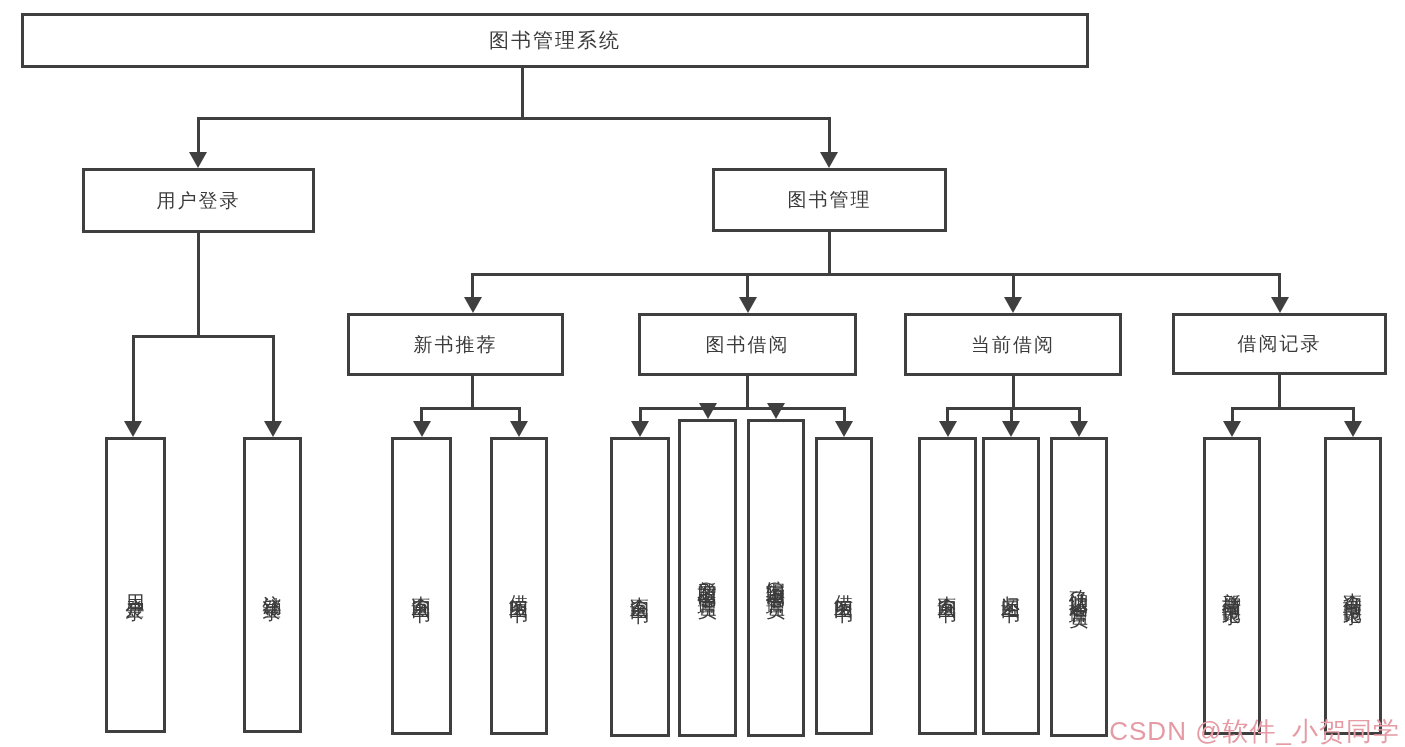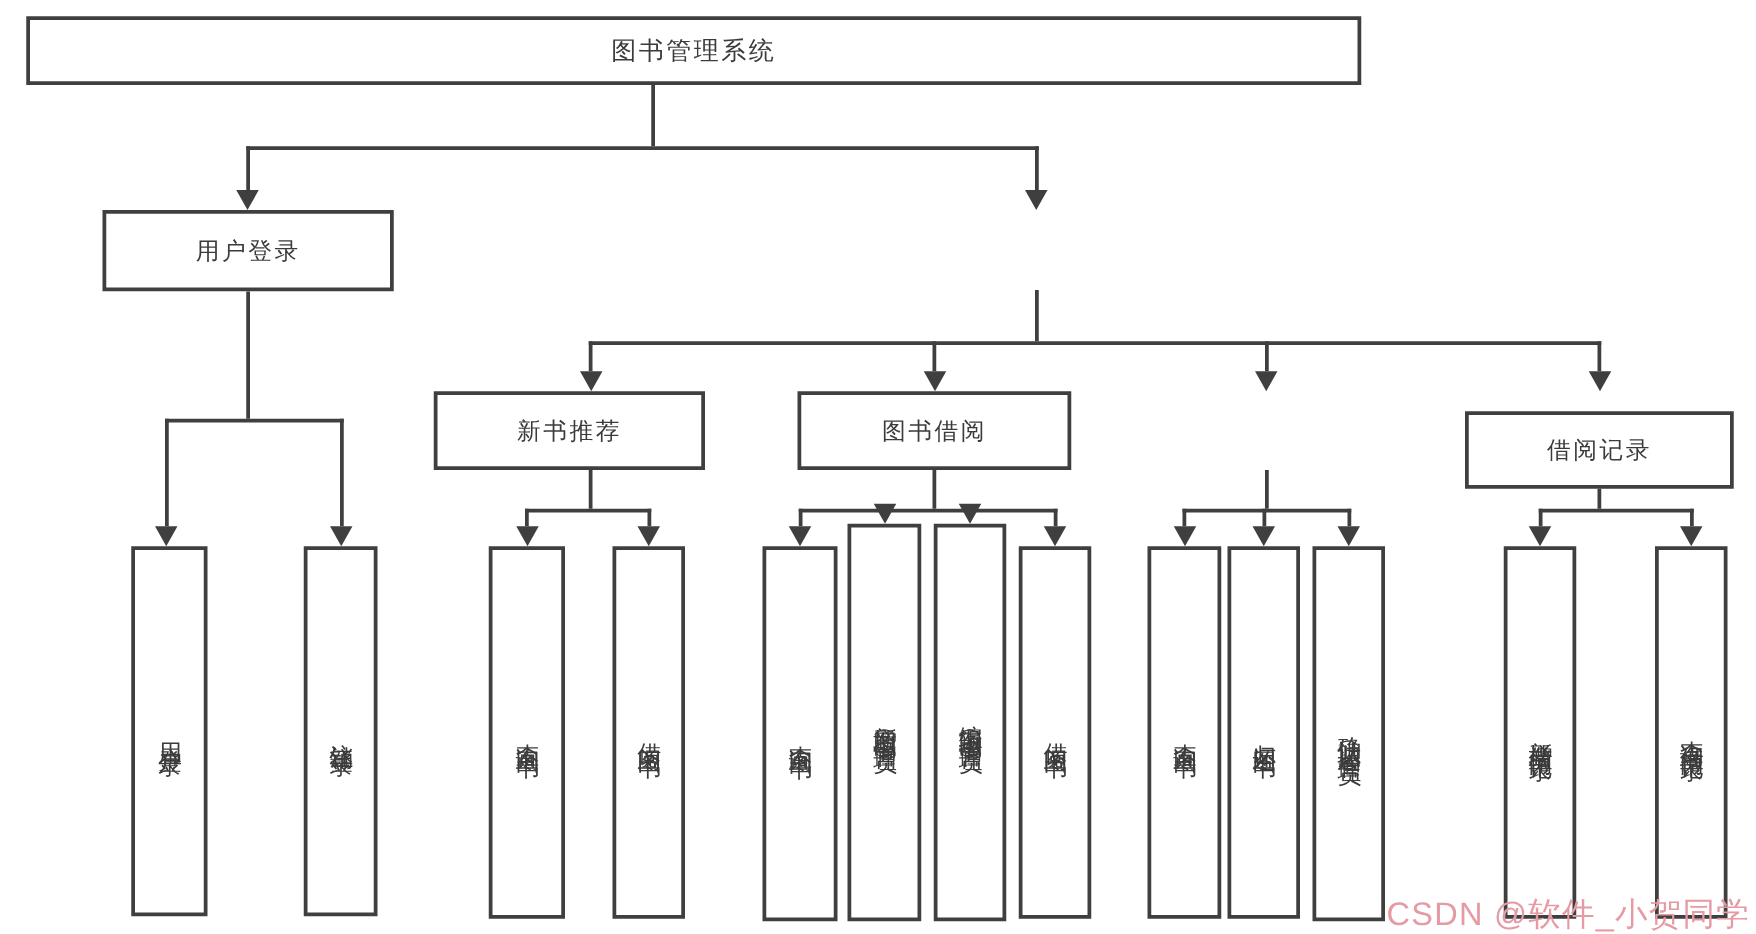--- a/index.html
+++ b/index.html
@@ -104,28 +104,34 @@
   <div class="line" style="left:1352px;top:407px;width:3px;height:14px;"></div>
   <div class="arrow-down" style="left:1344px;top:421px;"></div>
 
   <div class="hbox root" style="left:21px;top:13px;width:1068px;height:55px;">
     <span>图书管理系统</span>
   </div>
 
   <div class="hbox" style="left:82px;top:168px;width:233px;height:65px;">
     <span>用户登录</span>
   </div>
+  <div class="hbox" style="left:712px;top:168px;width:235px;height:64px;">
+    <span>图书管理</span>
+  </div>
 
   <div class="hbox" style="left:347px;top:313px;width:217px;height:63px;">
     <span>新书推荐</span>
   </div>
   <div class="hbox" style="left:638px;top:313px;width:219px;height:63px;font-family:Liberation Mono, monospace;">
     <span>图书借阅</span>
   </div>
-  <div class="hbox" style="left:1172px;top:329px;width:215px;height:62px;">
+  <div class="hbox" style="left:904px;top:313px;width:218px;height:63px;">
+    <span>当前借阅</span>
+  </div>
+  <div class="hbox" style="left:1172px;top:313px;width:215px;height:62px;">
     <span>借阅记录</span>
   </div>
 
   <div class="vbox" style="left:105px;top:437px;width:61px;height:296px;">
     <span>用户登录</span>
   </div>
   <div class="vbox" style="left:243px;top:437px;width:59px;height:296px;">
     <span>注销登录</span>
   </div>
 

